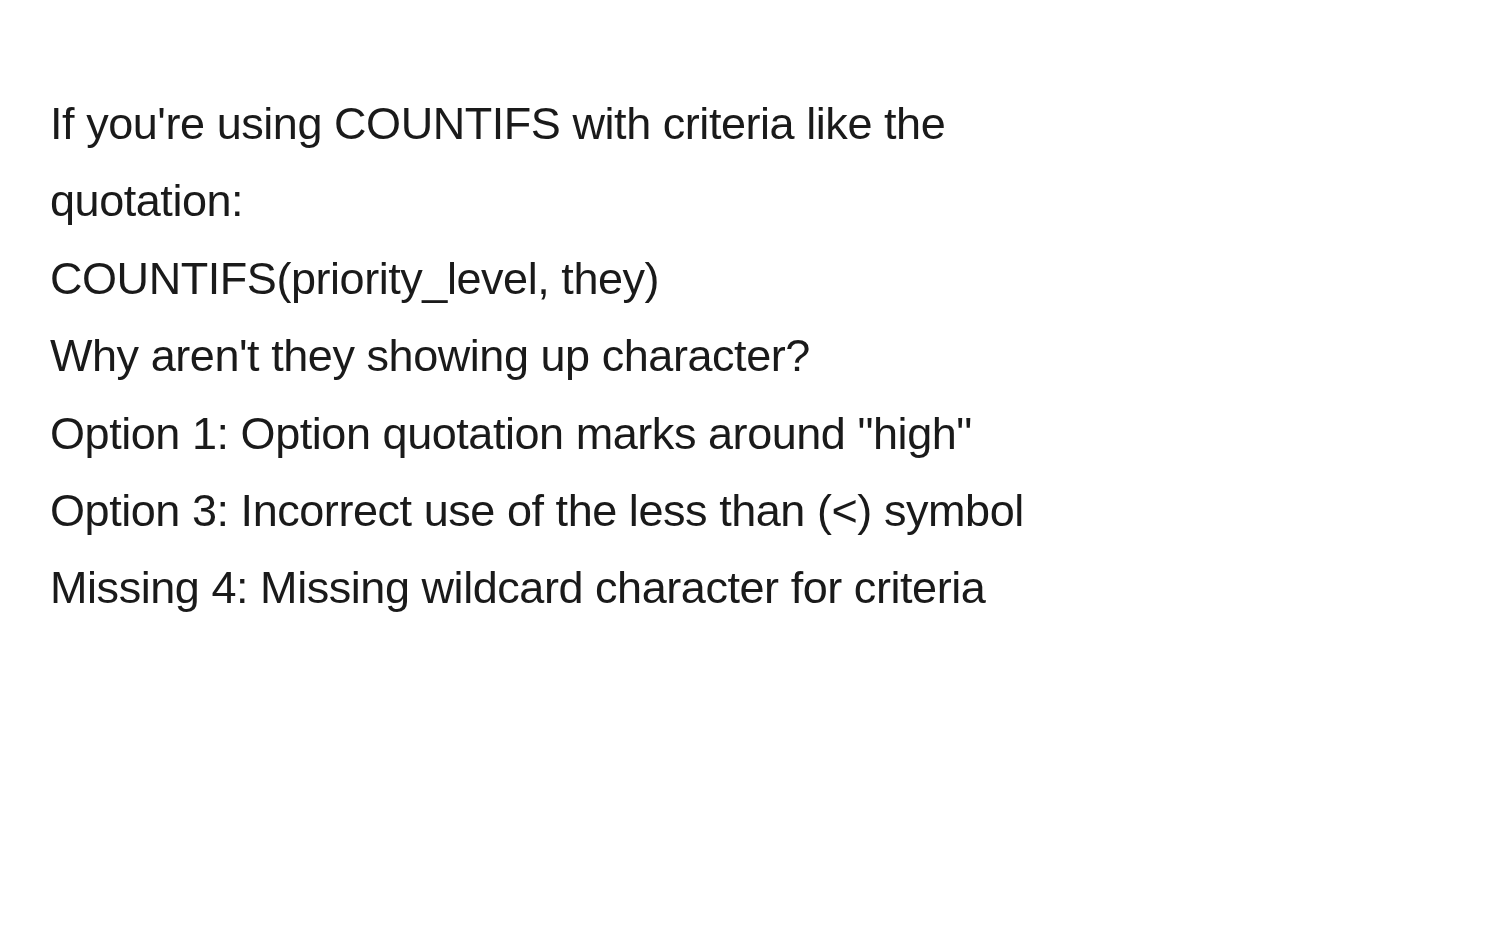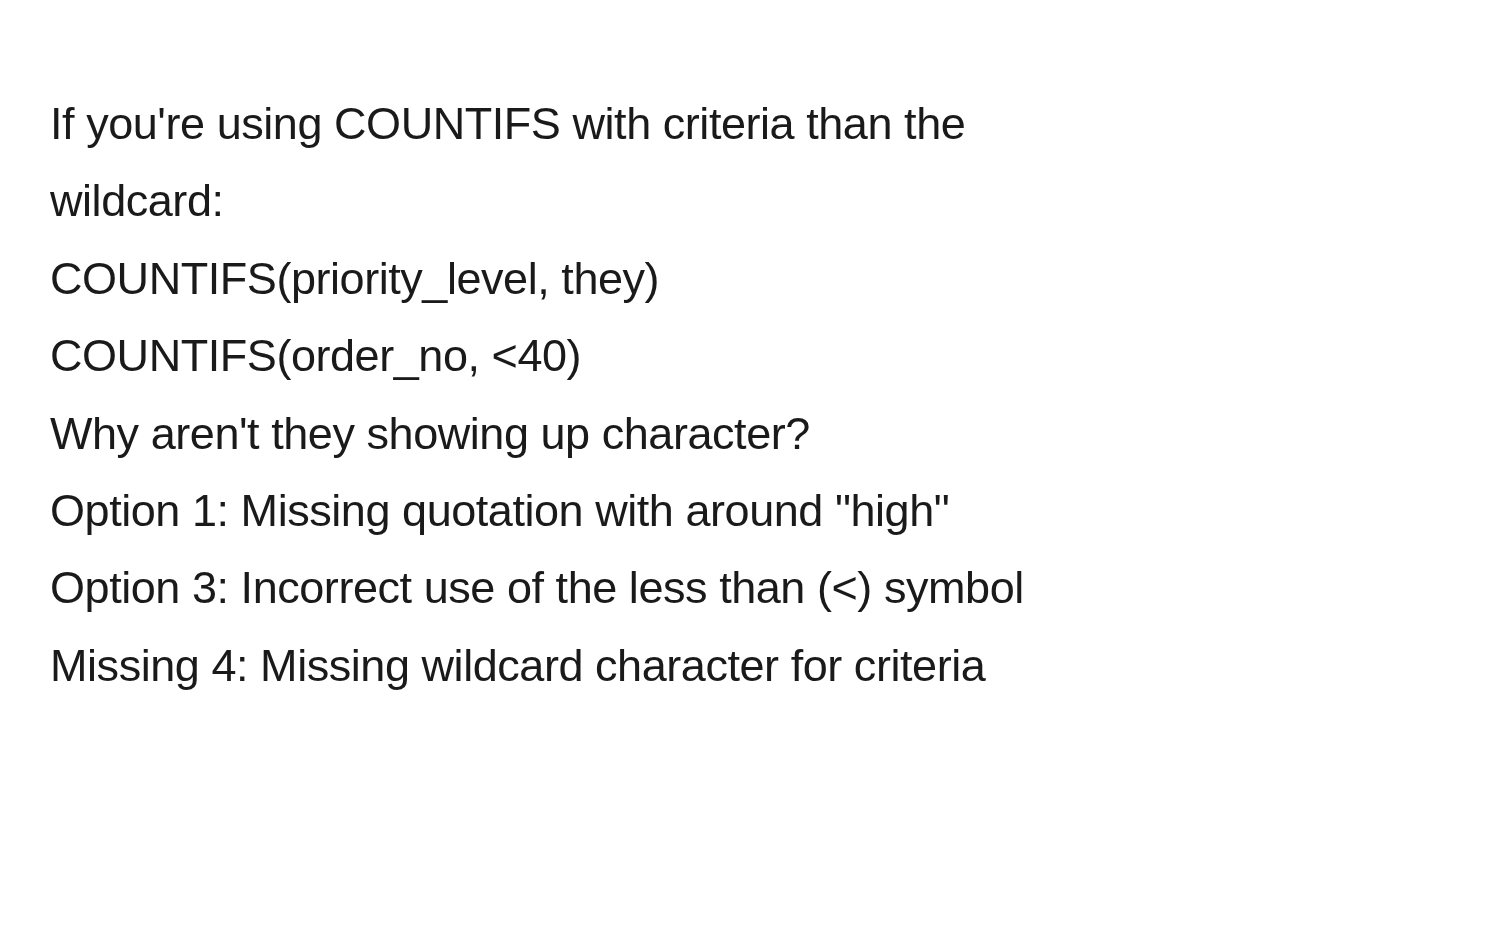--- a/index.html
+++ b/index.html
@@ -23,21 +23,20 @@
       font-size: 45px;
       color: #1a1a1a;
       line-height: 1.72;
       letter-spacing: -0.01em;
     }
   </style>
 </head>
 <body>
 
 <div class="content">
-  <div class="line">If you're using COUNTIFS with criteria than the</div>
-  <div class="line">wildcard:</div>
+  <div class="line">If you're using COUNTIFS with criteria like the</div>
+  <div class="line">quotation:</div>
   <div class="line">COUNTIFS(priority_level, they)</div>
-  <div class="line">COUNTIFS(order_no, &lt;40)</div>
   <div class="line">Why aren't they showing up character?</div>
-  <div class="line">Option 1: Missing quotation with around "high"</div>
+  <div class="line">Option 1: Option quotation marks around "high"</div>
   <div class="line">Option 3: Incorrect use of the less than (&lt;) symbol</div>
   <div class="line">Missing 4: Missing wildcard character for criteria</div>
 </div>
 
 </body></html>

